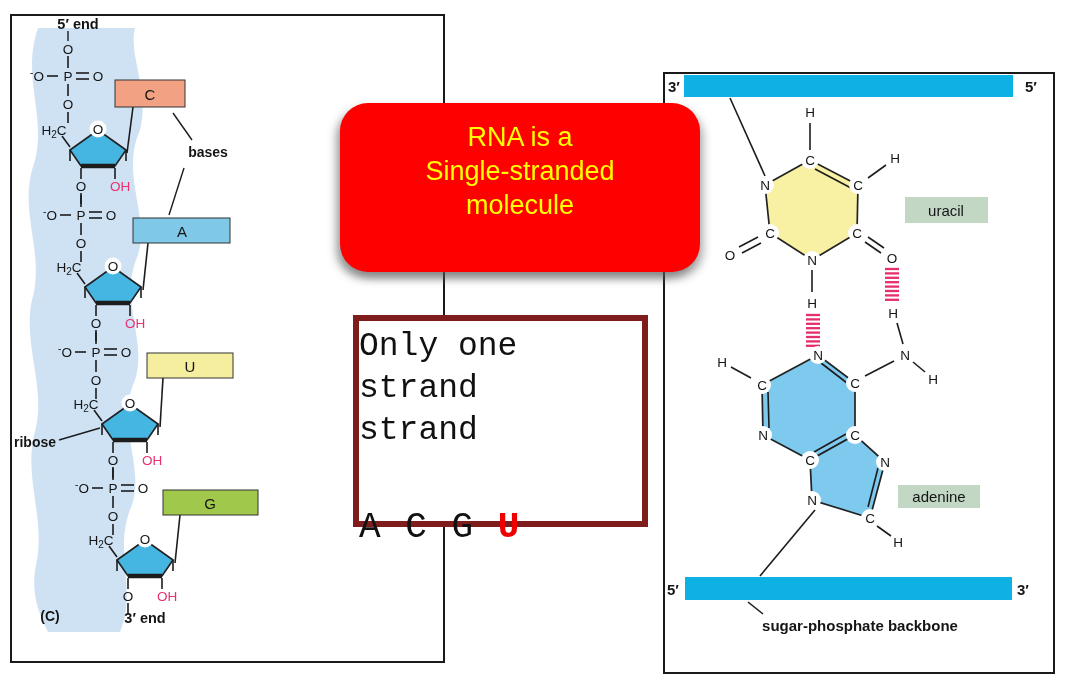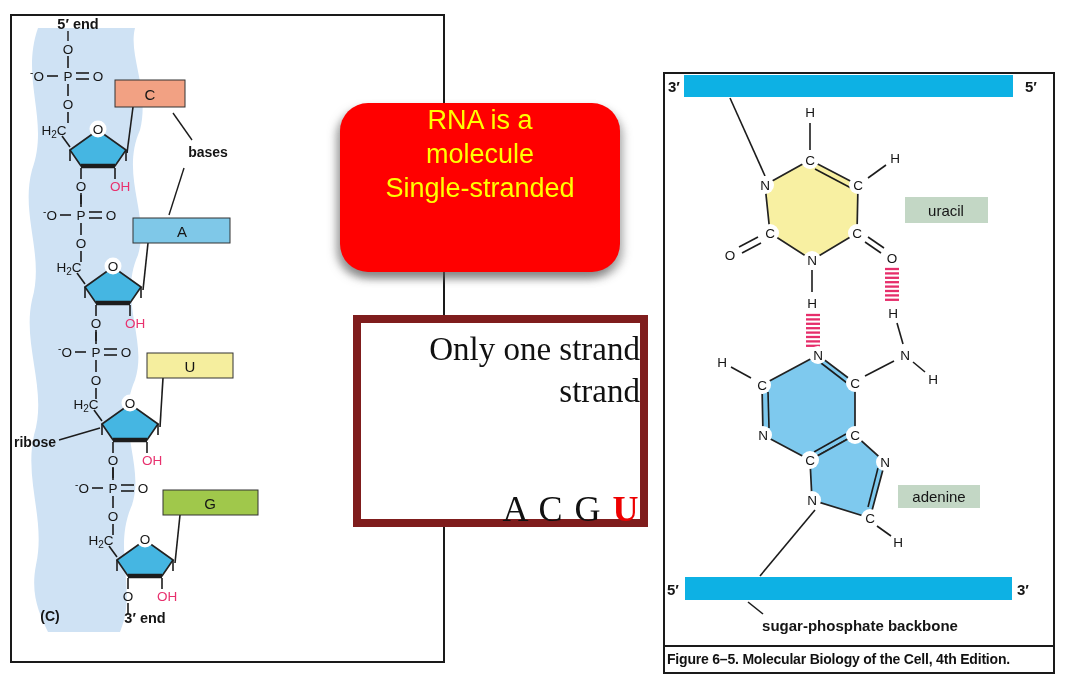--- a/index.html
+++ b/index.html
@@ -17,29 +17,29 @@
            text-anchor:middle;dominant-baseline:central}
   .atom{font-size:13.5px}
   .pink{fill:#e8316e}
   .lbl{font-size:14px;font-weight:600}
   .endlbl{font-size:14.5px;font-weight:600}
   .start{text-anchor:start}
   .prime{font-size:15px;font-weight:600}
   .bletter{font-size:15px}
   .rlbl{font-size:15px}
   .rlbl2{font-size:15px;font-weight:600}
-  .callout{position:absolute;left:340px;top:103px;width:280px;height:169px;z-index:2;
-           background:#ff0000;border-radius:28px;box-sizing:border-box;
+  .callout{position:absolute;left:340px;top:103px;width:360px;height:169px;z-index:2;
+           background:#ff0000;border-radius:28px;box-sizing:border-box;padding-top:17px;
            box-shadow:-4px 6px 8px rgba(90,90,90,.55),4px 6px 8px rgba(90,90,90,.4);
            color:#ffff00;text-align:center;font-size:27px;line-height:34px}
   .note{position:absolute;left:353px;top:315px;width:295px;height:212px;z-index:2;
-        background:#fff;border:8px solid #7f1d1d;box-sizing:border-box;padding-top:5px;
-        font-family:Liberation Serif, serif;color:#111;
-        text-align:right;font-size:33px;line-height:42px}
-  .note .acgu{margin-top:76px;font-size:36px;letter-spacing:1.5px}
+        background:#fff;border:6px solid #7f1d1d;box-sizing:border-box;padding-top:5px;
+        font-family:Liberation Mono, monospace;color:#111;
+        text-align:left;font-size:33px;line-height:42px}
+  .note .acgu{margin-top:55px;font-size:36px;letter-spacing:1.5px}
   .note .u{color:#ee0000;font-weight:700}
 </style>
 </head>
 <body>
 
 <div id="left-fig" class="figure">
   <svg id="left-svg" viewBox="0 0 431 618" width="431" height="618">
     <g id="left-gen">
         <path d="M26,12C8,64 38,104 20,154C8,199 33,239 20,284C10,329 36,374 22,419C12,464 34,504 24,549C18,579 28,599 36,616L108,616C126,574 100,534 120,489C133,449 103,409 123,364C136,324 106,284 126,239C138,199 108,159 128,114C138,74 116,39 123,12Z" fill="#cfe2f4"></path>
         <line x1="56" y1="40" x2="56" y2="52" stroke="#1c1c1c" stroke-width="1.6"></line>
@@ -256,26 +256,25 @@
     <g id="right-text">
       <text class="prime" x="9" y="12">3′</text>
       <text class="prime" x="366" y="12">5′</text>
       <text class="prime" x="8" y="515">5′</text>
       <text class="prime" x="358" y="515">3′</text>
       <text class="rlbl" x="281" y="136">uracil</text>
       <text class="rlbl" x="274" y="422">adenine</text>
       <text class="rlbl2" x="195" y="551">sugar-phosphate backbone</text>
     </g>
   </svg>
-  <div class="caption">Figure 6–5. Molecular Biology of the Cell, 4th Edition.</div>
 </div>
 
 <div class="callout">
   <div>RNA is a</div>
+  <div>Single-stranded</div>
   <div>molecule</div>
-  <div>Single-stranded</div>
 </div>
 
 <div class="note">
   <div>Only one strand</div>
   <div>strand</div>
   <div class="acgu"><span>A C G </span><span class="u">U</span></div>
 </div>
 
 </body></html>

